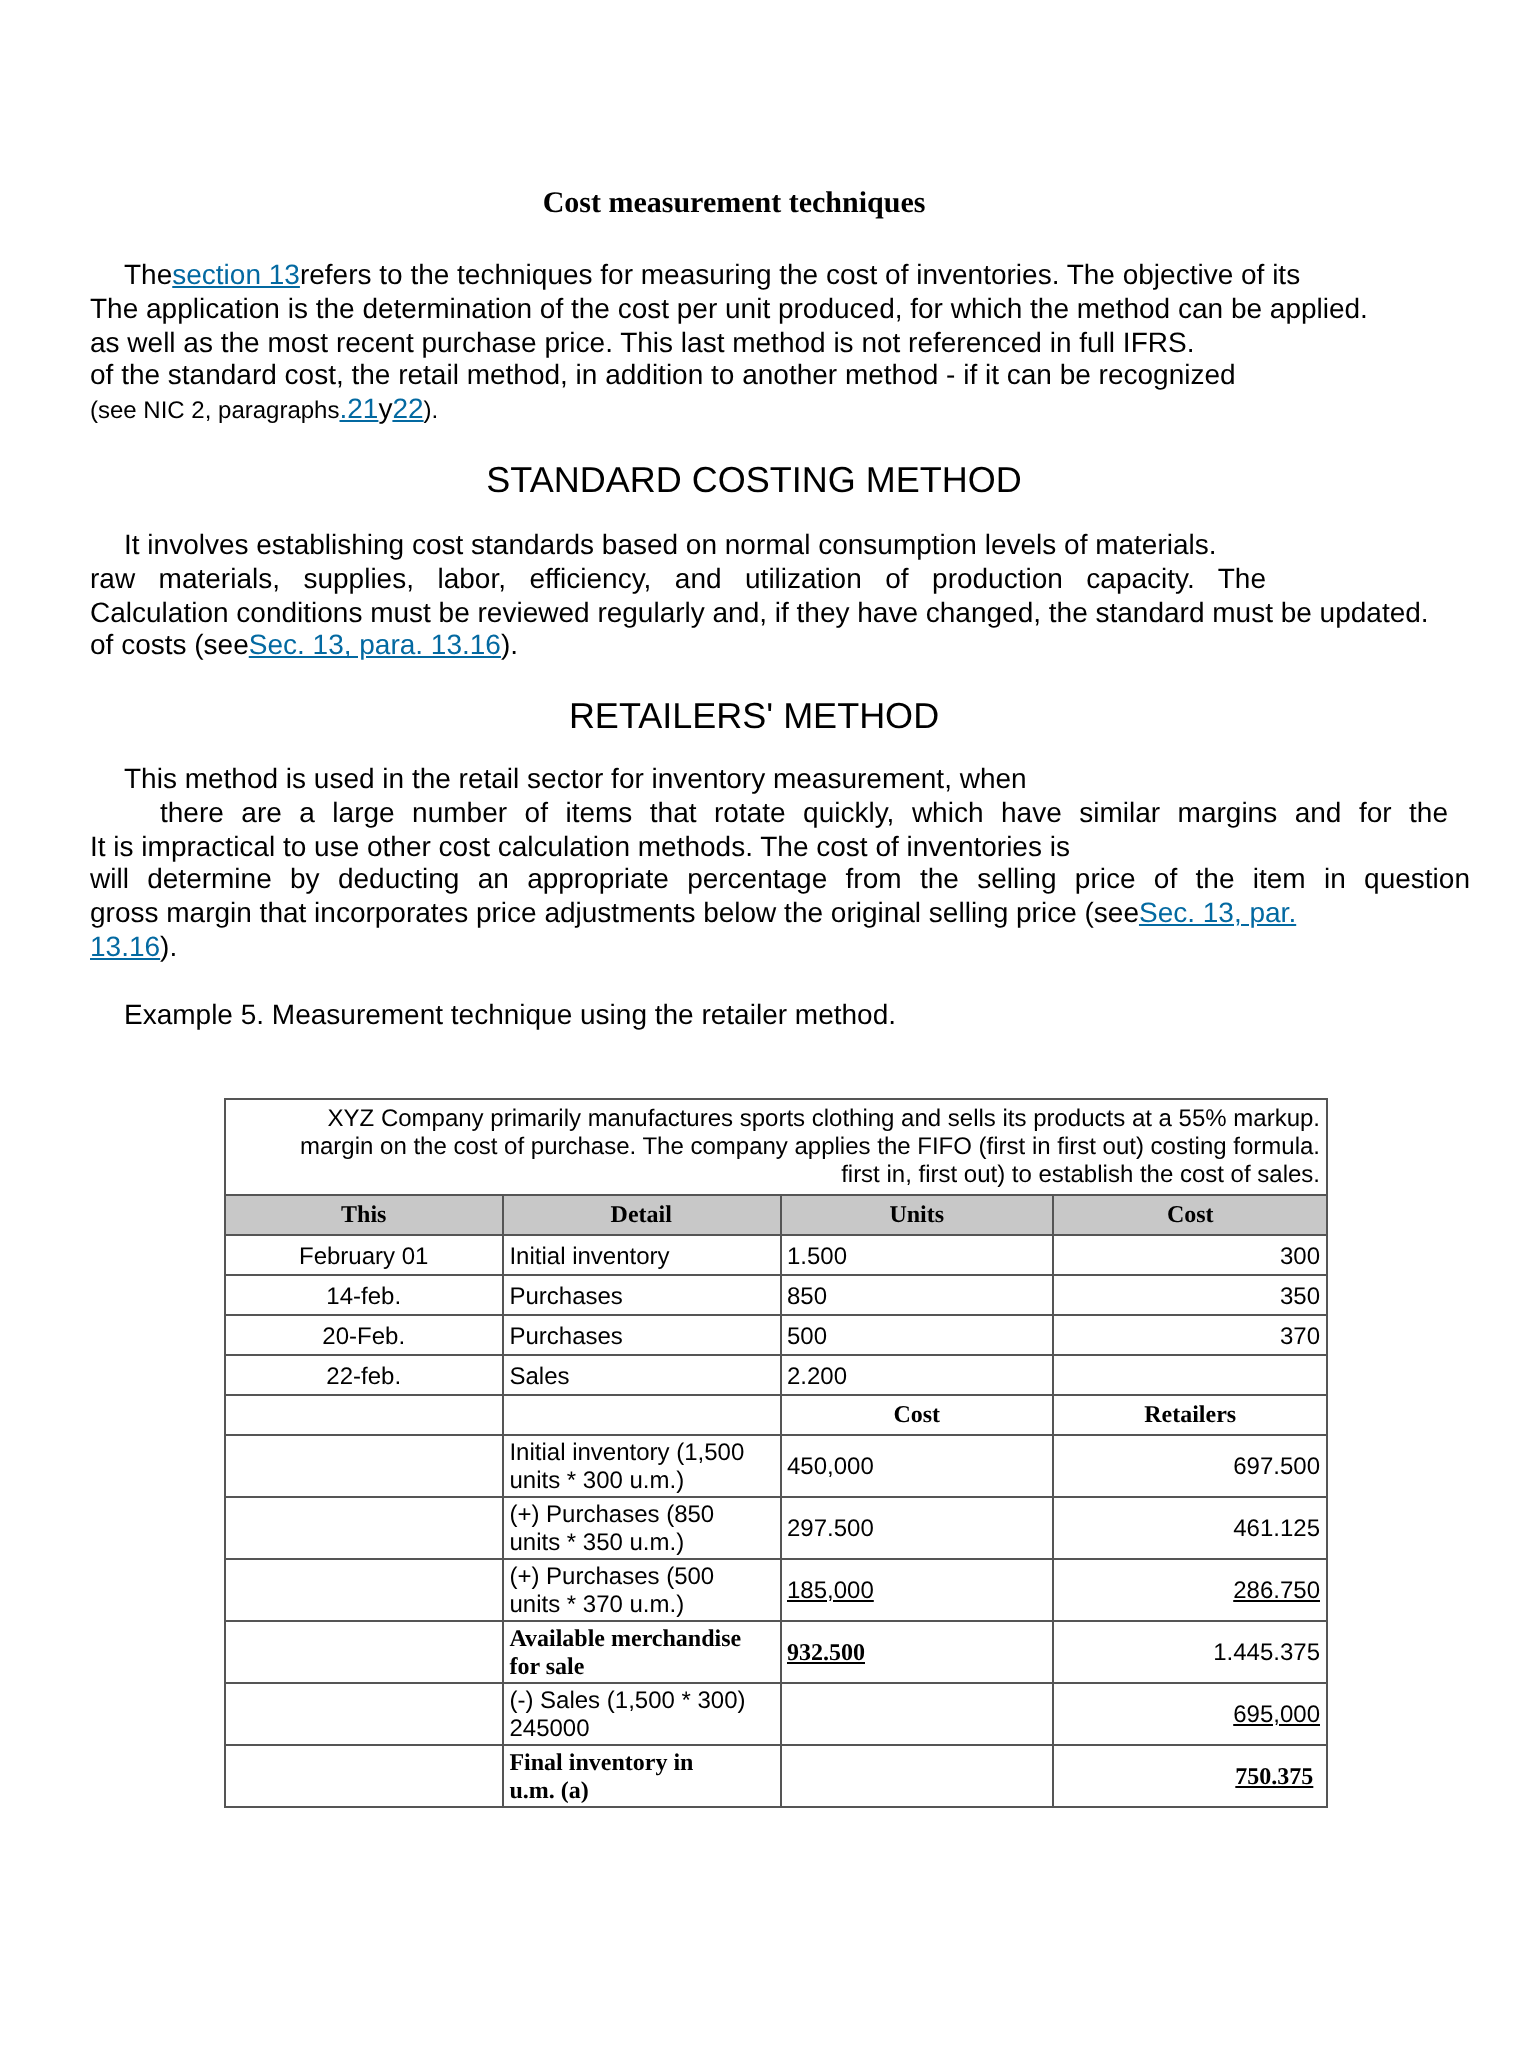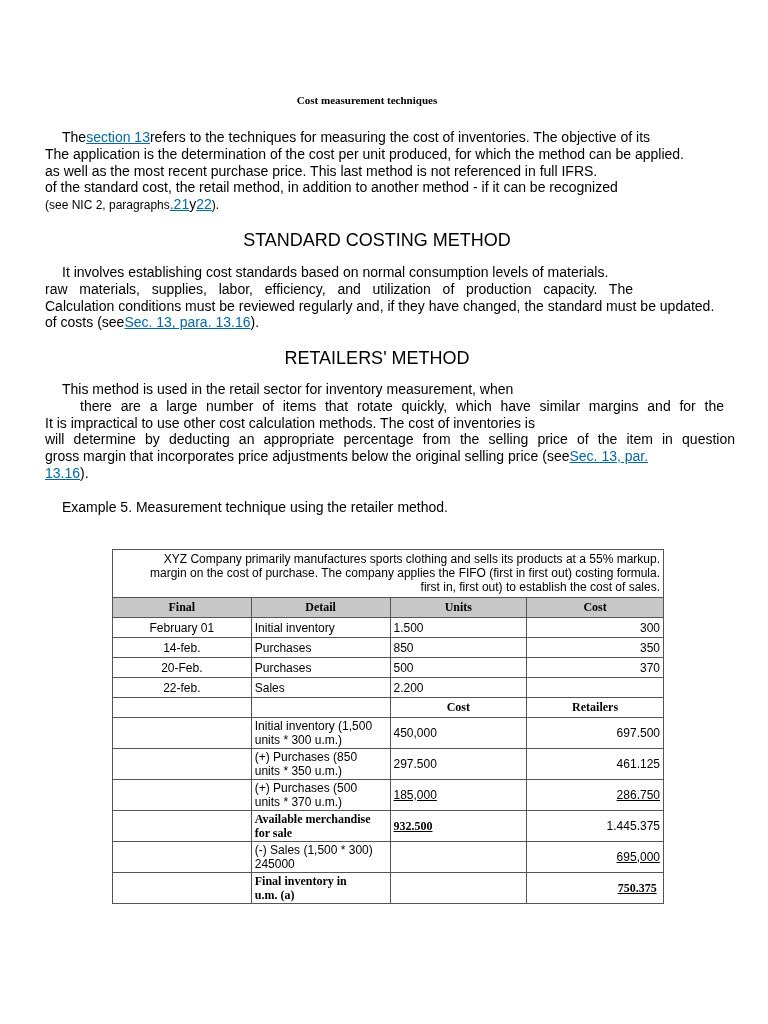--- a/index.html
+++ b/index.html
@@ -1,19 +1,19 @@
 <!DOCTYPE html>
 <html><head>
 <meta charset="utf-8">
 <style>
   html, body { margin: 0; padding: 0; background: #ffffff; }
   body { width: 768px; height: 1024px; position: relative; overflow: hidden;
          font-family: "Liberation Sans", sans-serif; color: #000; }
   .title { position: absolute; top: 94px; left: 0; width: 734px; text-align: center;
-           font-family: "Liberation Serif", serif; font-weight: bold; font-size: 11px; }
+           font-family: "Liberation Serif", serif; font-weight: bold; font-size: 15px; }
   .para { position: absolute; left: 45px; width: 690px; font-size: 14px; line-height: 16.8px; }
   .para .line { display: block; white-space: nowrap; }
   .para .line.j { text-align: justify; text-align-last: justify; white-space: normal; }
   .indent { padding-left: 17px; }
   .small { font-size: 12px; }
   a.link { color: #0369a1; text-decoration: underline; }
   .heading { position: absolute; left: 0; width: 754px; text-align: center; font-size: 18px; }
   .example { position: absolute; left: 62px; top: 499px; font-size: 14px; }
 
   table.inv { position: absolute; left: 112px; top: 549px; width: 552px;
@@ -68,21 +68,21 @@
 <table class="inv">
   <tbody>
       <tr>
     <td colspan="4" class="intro">
       <div>XYZ Company primarily manufactures sports clothing and sells its products at a 55% markup.</div>
       <div>margin on the cost of purchase. The company applies the FIFO (first in first out) costing formula.</div>
       <div>first in, first out) to establish the cost of sales.</div>
     </td>
   </tr>
   <tr>
-    <th class="c-date">Final</th>
+    <th class="c-date">This</th>
     <th class="c-detail">Detail</th>
     <th class="c-units" style="text-align:center;">Units</th>
     <th class="c-cost" style="text-align:center;">Cost</th>
   </tr>
   <tr>
     <td class="c-date">February 01</td>
     <td>Initial inventory</td>
     <td class="c-units">1.500</td>
     <td class="c-cost">300</td>
   </tr>

